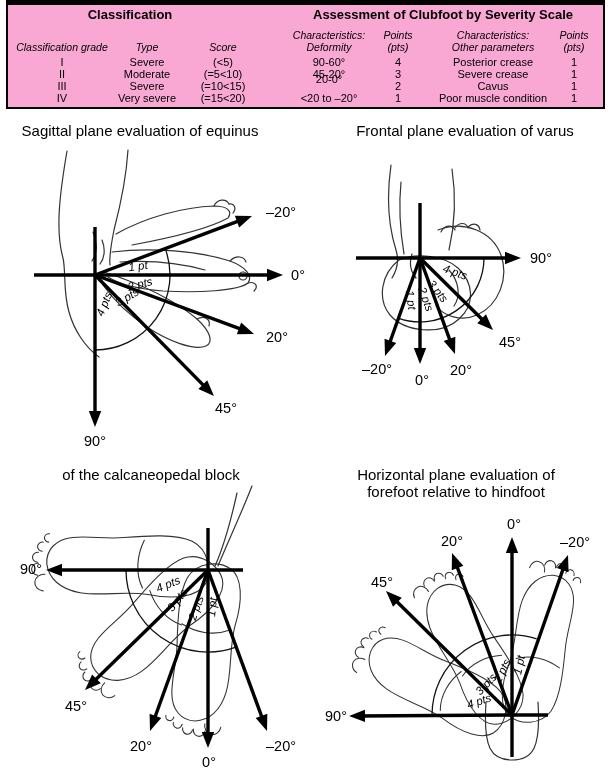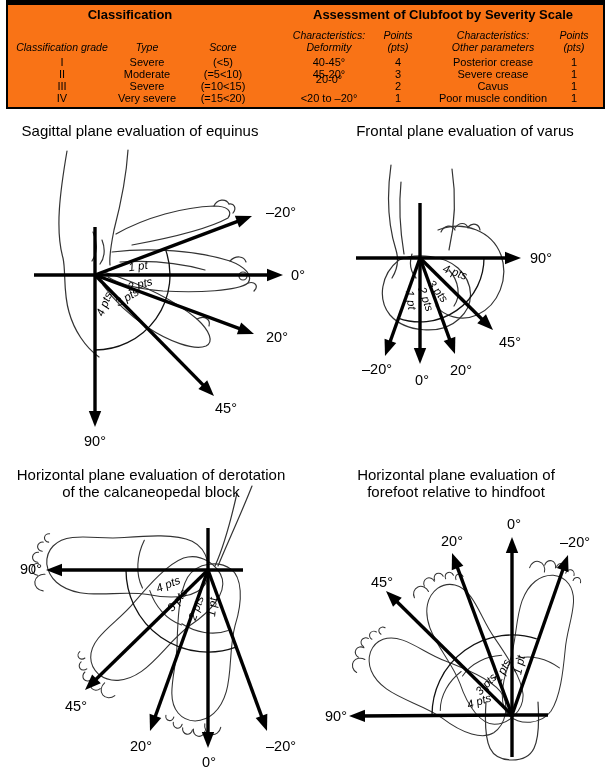--- a/index.html
+++ b/index.html
@@ -1,19 +1,19 @@
 <!DOCTYPE html>
 <html><head>
 <meta charset="utf-8">
 <style>
   html,body{margin:0;padding:0;}
   body{width:608px;height:769px;position:relative;background:#fff;color:#000;
        font-family:"Liberation Sans","DejaVu Sans",sans-serif;overflow:hidden;}
   .tbox{position:absolute;left:6px;top:0;width:595px;height:102px;
-        border:2px solid #000;border-top-width:5px;background:#f97316;}
+        border:2px solid #000;border-top-width:5px;background:#f9a8d4;}
   .t-title{position:absolute;font-weight:bold;font-size:13px;text-align:center;white-space:nowrap;}
   .t-col{position:absolute;top:0;height:100px;text-align:center;font-size:11px;line-height:12px;}
   .t-h{position:absolute;left:0;right:0;font-style:italic;font-size:10.5px;line-height:11px;white-space:nowrap;}
   .cell{position:absolute;left:0;right:0;white-space:nowrap;}
   .d-title{position:absolute;font-size:15px;line-height:17px;text-align:center;}
   #diagram-svg{position:absolute;left:0;top:0;}
 </style>
 </head>
 <body>
 
@@ -227,21 +227,21 @@
     <div class="t-h" style="top:37px">Score</div>
     <div class="cell" style="top:51px">(&lt;5)</div>
     <div class="cell" style="top:63px">(=5&lt;10)</div>
     <div class="cell" style="top:75px">(=10&lt;15)</div>
     <div class="cell" style="top:87px">(=15&lt;20)</div>
   </div>
 
   <div class="t-col" style="left:266px;width:110px">
     <div class="t-h" style="top:25px">Characteristics:</div>
     <div class="t-h" style="top:37px">Deformity</div>
-    <div class="cell" style="top:51px">40-45°</div>
+    <div class="cell" style="top:51px">90-60°</div>
     <div class="cell" style="top:63px">45-20°</div>
     <div class="cell" style="top:68px">20-0°</div>
     <div class="cell" style="top:87px">&lt;20 to –20°</div>
   </div>
   <div class="t-col" style="left:365px;width:50px">
     <div class="t-h" style="top:25px">Points</div>
     <div class="t-h" style="top:37px">(pts)</div>
     <div class="cell" style="top:51px">4</div>
     <div class="cell" style="top:63px">3</div>
     <div class="cell" style="top:75px">2</div>
@@ -265,19 +265,18 @@
   </div>
 </div>
 
 <div class="d-title" style="left:0px;top:122px;width:280px">
   <div>Sagittal plane evaluation of equinus</div>
 </div>
 <div class="d-title" style="left:315px;top:122px;width:300px">
   <div>Frontal plane evaluation of varus</div>
 </div>
 <div class="d-title" style="left:1px;top:466px;width:300px">
-  <div>Horizontal plane evaluation of derotation</div>
   <div>of the calcaneopedal block</div>
 </div>
 <div class="d-title" style="left:306px;top:466px;width:300px">
   <div>Horizontal plane evaluation of</div>
   <div>forefoot relative to hindfoot</div>
 </div>
 
 </body></html>

